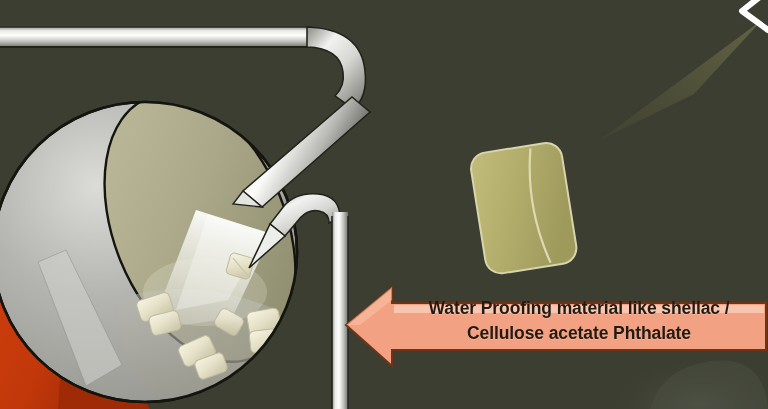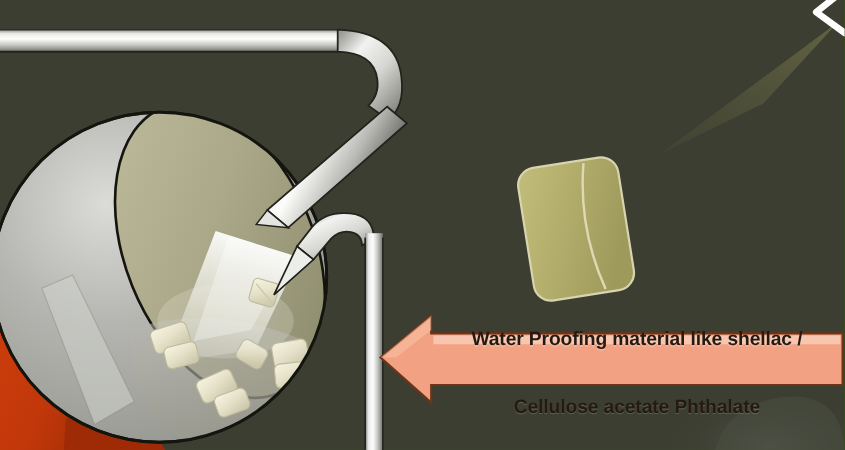--- a/index.html
+++ b/index.html
@@ -3,40 +3,40 @@
 <meta charset="utf-8">
 <title>Tablet Coating Pan Diagram</title>
 <style>
   html,body{margin:0;padding:0;background:#11130e;}
   *{box-sizing:border-box;}
   #stage{
     position:relative;
     width:768px;height:409px;
     overflow:hidden;
     font-family:"Liberation Sans", sans-serif;
-    background:#4d7c0f;
+    background:#fca5a5;
   }
   #scene{position:absolute;inset:0;width:768px;height:409px;}
 
   
   #arrow-label{
     position:absolute;
     left:398px; top:296px;
     width:362px;
     text-align:center;
     color:#241a12;
     font-size:17.5px;
     font-weight:700;
     line-height:25px;
     letter-spacing:-0.1px;
     text-shadow:0 1px 0 rgba(255,255,255,.18);
     pointer-events:none;
     white-space:nowrap;
   }
-  #arrow-label .line2{display:block;margin-top:36px;}
+  #arrow-label .line2{display:block;}
 </style>
 </head>
 <body>
 
 <div id="stage">
 
   <svg id="scene" viewBox="0 0 768 409" xmlns="http://www.w3.org/2000/svg">
     <defs>
 
       <linearGradient id="pipeH" x1="0" y1="0" x2="0" y2="1">

